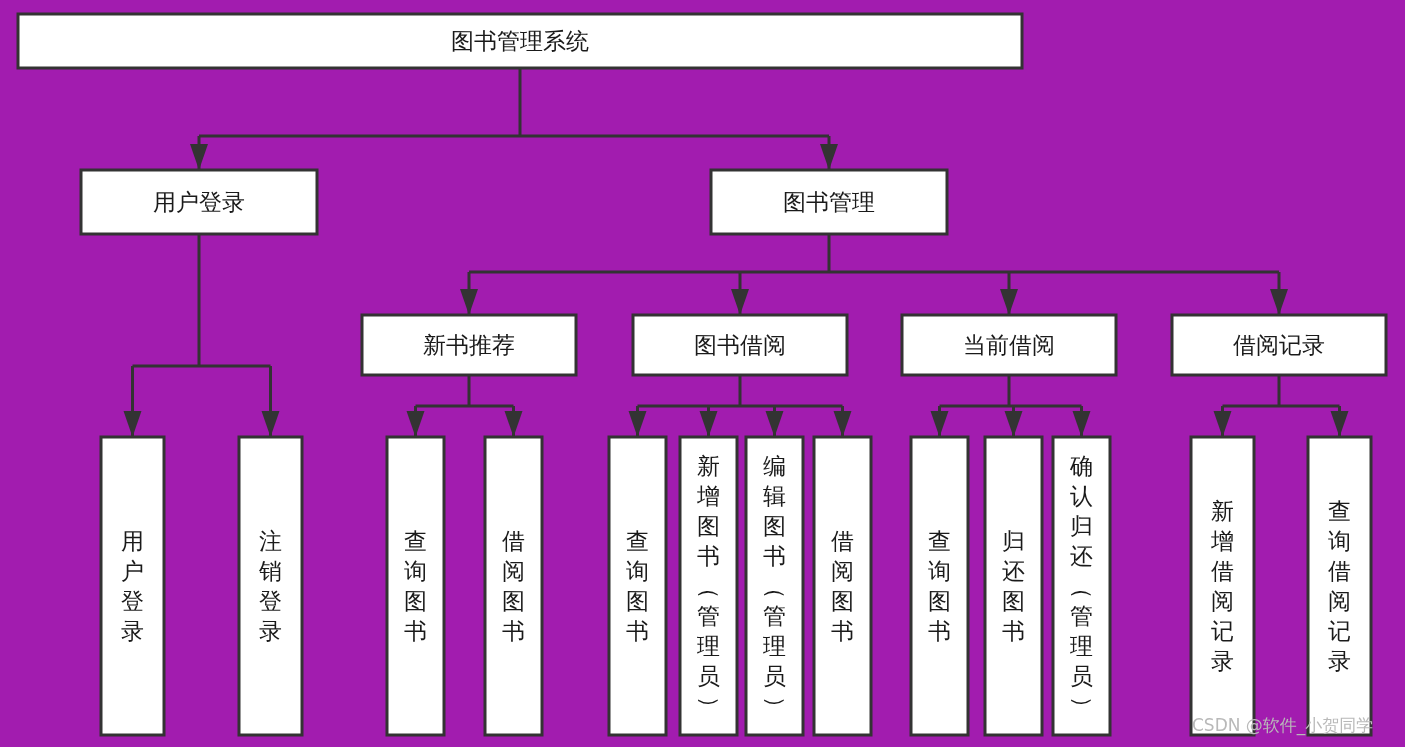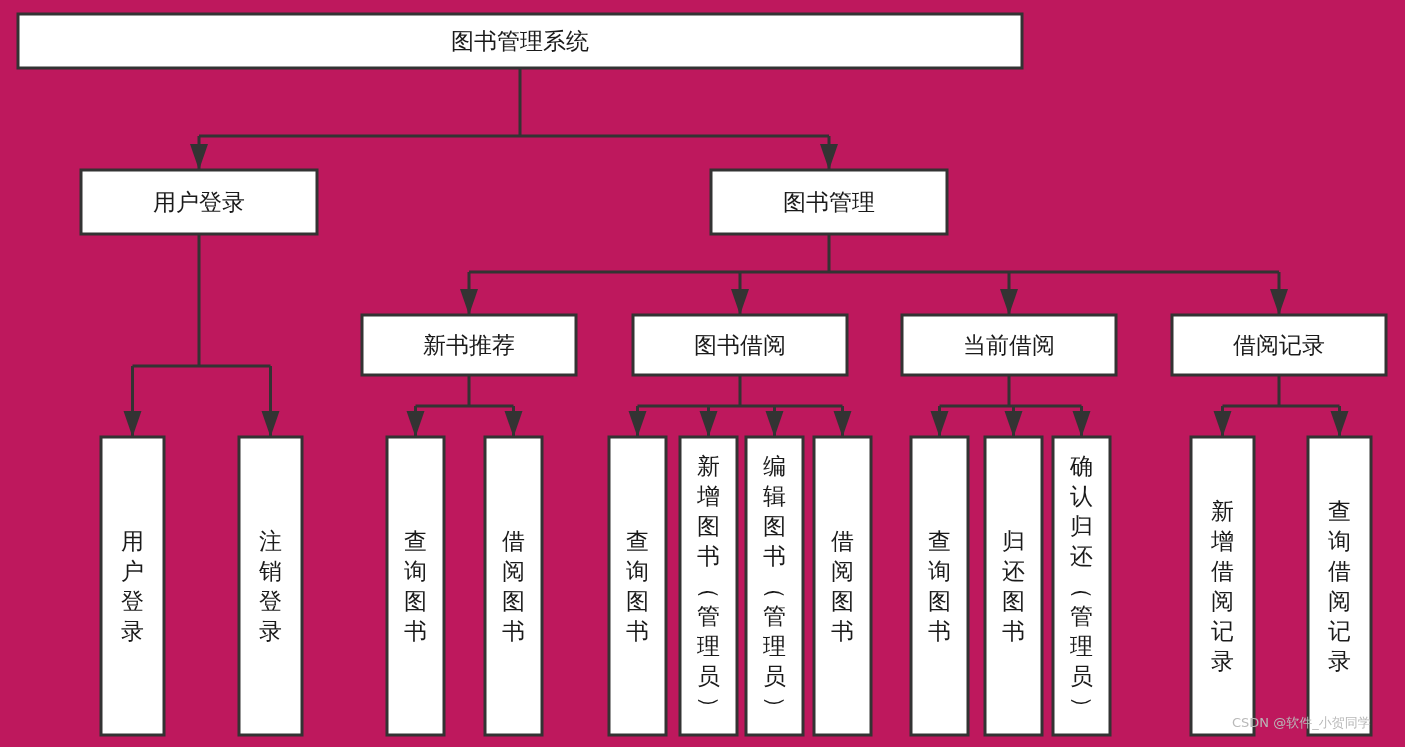--- a/index.html
+++ b/index.html
@@ -8,21 +8,21 @@
     padding: 0;
     background: #ffffff;
   }
   body {
     font-family: "DejaVu Sans", "Liberation Sans", sans-serif;
   }
   #diagram-root {
     position: relative;
     width: 1405px;
     height: 747px;
-    background: #be185d;
+    background: #a21caf;
     overflow: hidden;
   }
   svg#tree-svg {
     position: absolute;
     left: 0;
     top: 0;
     width: 1405px;
     height: 747px;
     display: block;
   }
@@ -44,26 +44,25 @@
   .node-label-h {
     font-family: "DejaVu Sans", "Liberation Sans", sans-serif;
     font-size: 23px;
     fill: #1a1a1a;
     text-anchor: middle;
     dominant-baseline: middle;
   }
   .watermark-text {
     position: absolute;
     font-family: "DejaVu Sans", "Liberation Sans", sans-serif;
-    font-size: 13px;
+    font-size: 17px;
     color: #b9b9b9;
     white-space: nowrap;
     pointer-events: none;
     user-select: none;
-    padding-left: 40px;
   }
 </style>
 </head>
 <body>
 
 <div id="diagram-root">
 
   <svg id="tree-svg" viewBox="0 0 1405 747">
     <g id="connector-layer">
         <line x1="520" y1="68" x2="520" y2="136" class="connector"></line>

